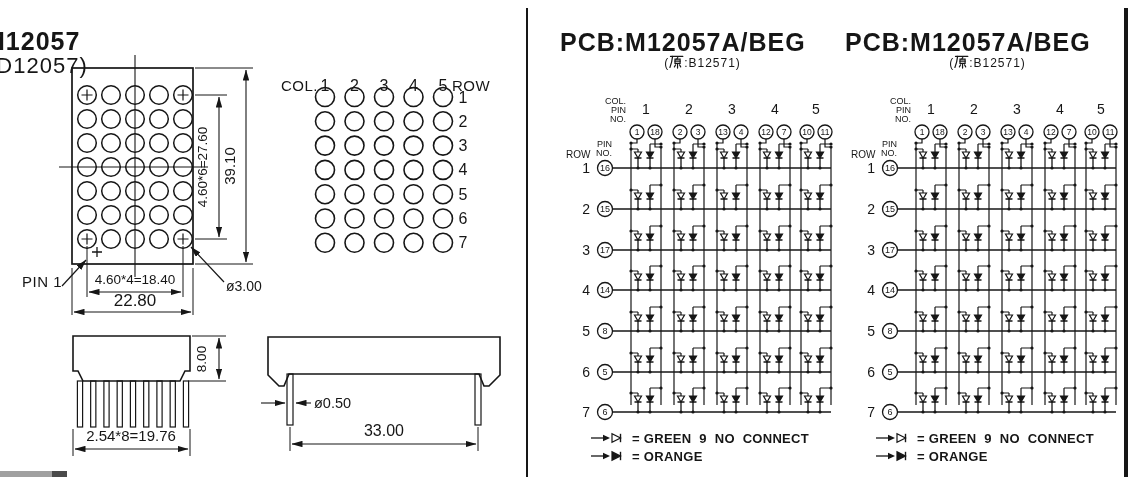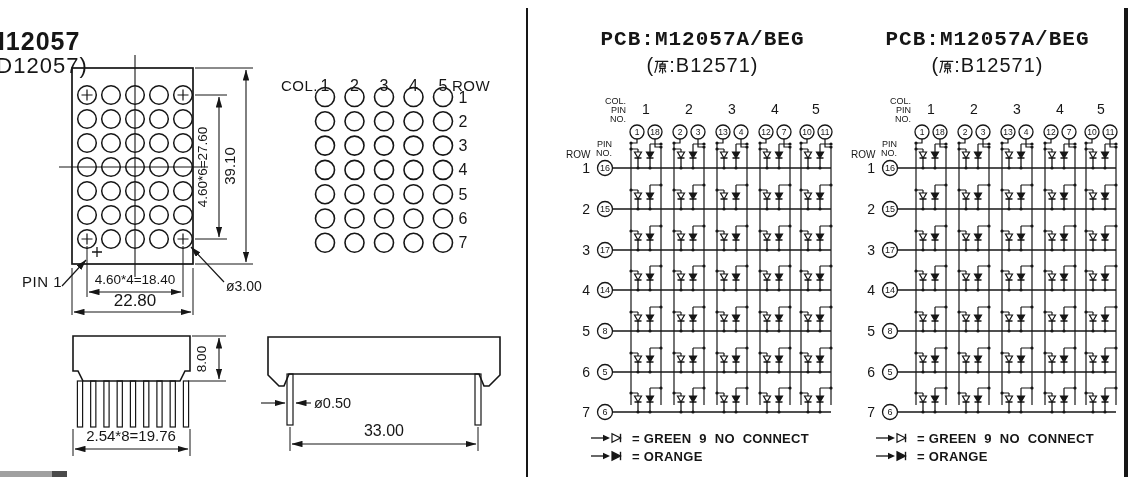--- a/index.html
+++ b/index.html
@@ -6,23 +6,23 @@
   .page{position:relative;width:1129px;height:477px;background:#ffffff;overflow:hidden;
         font-family:"Liberation Sans",sans-serif;color:#161616;}
   .abs{position:absolute;}
   svg{overflow:visible;}
   svg .ln{stroke:#161616;fill:none;}
   svg text{fill:#161616;stroke:none;font-family:"Liberation Sans",sans-serif;}
   .part-no{position:absolute;white-space:nowrap;letter-spacing:1px;font-weight:bold;}
   .part-no2{position:absolute;white-space:nowrap;letter-spacing:1px;}
   .divider{position:absolute;background:#161616;}
   .schem{position:absolute;top:28px;width:285px;height:449px;}
-  .schem-title{position:absolute;top:0;left:0;width:100%;text-align:center;font-size:21px;
-               letter-spacing:1px;white-space:nowrap;font-weight:bold;font-family:Liberation Mono, monospace;}
-  .schem-subtitle{position:absolute;top:26px;left:0;width:100%;text-align:center;font-size:20px;
+  .schem-title{position:absolute;top:0;left:0;width:100%;text-align:left;font-size:25px;
+               letter-spacing:1px;white-space:nowrap;font-weight:bold;}
+  .schem-subtitle{position:absolute;top:26px;left:0;width:100%;text-align:center;font-size:12px;
                   letter-spacing:1px;white-space:nowrap;}
   .schem-subtitle .cjk{display:inline-block;width:15px;height:15px;vertical-align:-2px;}
   .schem-subtitle .cjk path{stroke:#161616;stroke-width:8;fill:none;stroke-linecap:round;}
   .schem-svg{position:absolute;top:62px;left:0;}
   .legend{position:absolute;left:30px;top:403px;display:flex;flex-direction:column;gap:2px;}
   .legend-row{display:flex;height:16px;font-size:13px;letter-spacing:.3px;
               white-space:pre;font-weight:bold;}
   .legend-row svg{margin-right:2px;}
   .artifact{position:absolute;}
 </style>

